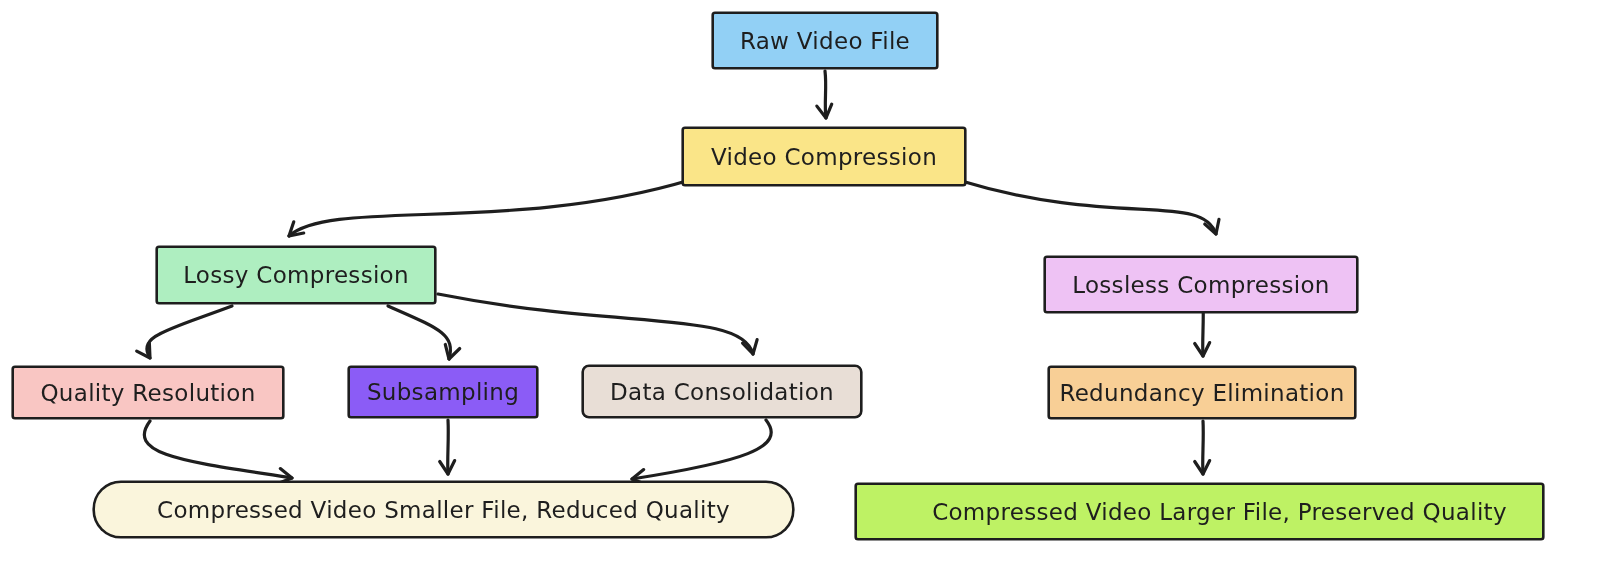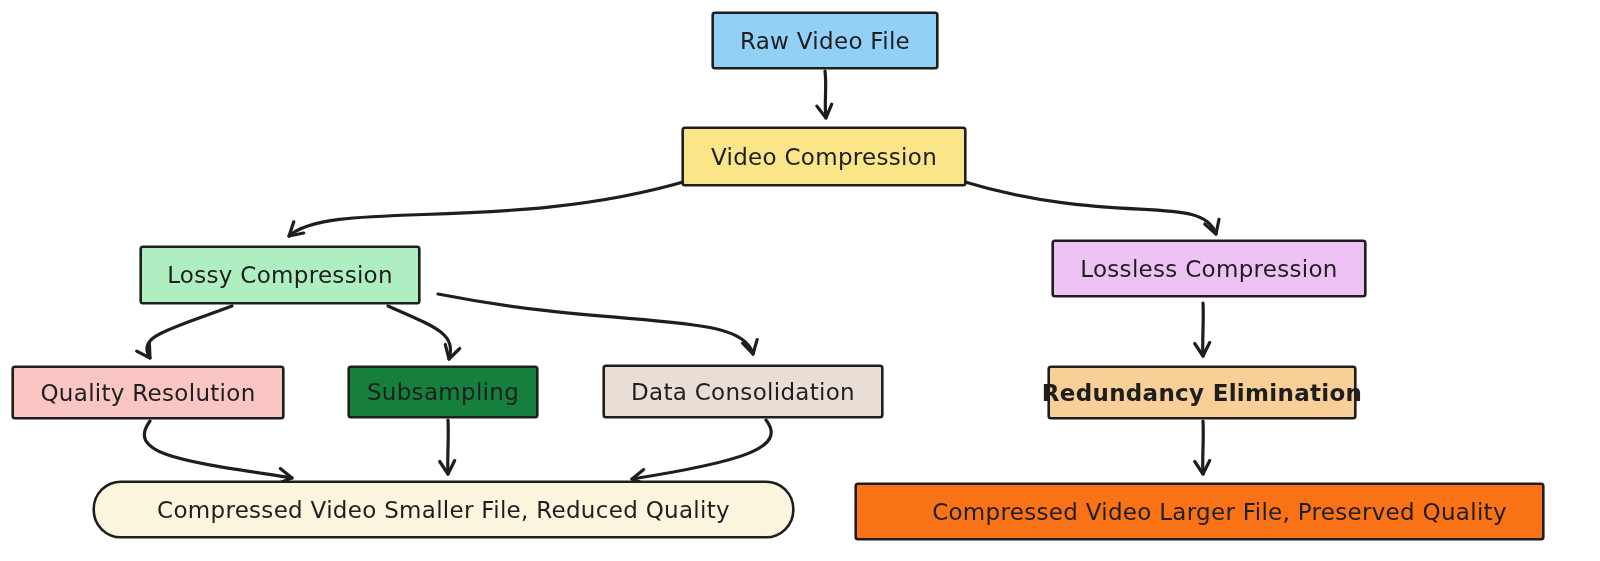--- a/index.html
+++ b/index.html
@@ -38,26 +38,26 @@
     color: #1e1e1e;
     font-size: 23px;
     letter-spacing: 0.3px;
     white-space: nowrap;
     box-sizing: border-box;
     box-shadow: 0 0 0 0.6px #1e1e1e;
   }
   
   #n-raw        { left: 712px;  top: 12px;  width: 226px; height: 57px; }
   #n-video      { left: 682px;  top: 127px; width: 284px; height: 59px; }
-  #n-lossy      { left: 140px;  top: 246px; width: 280px; height: 58px; }
-  #n-lossless   { left: 1044px; top: 240px; width: 314px; height: 57px; margin-left: 8px; }
+  #n-lossy      { left: 156px;  top: 246px; width: 280px; height: 58px; }
+  #n-lossless   { left: 1044px; top: 256px; width: 314px; height: 57px; }
   #n-reduce     { left: 12px;   top: 366px; width: 272px; height: 53px; }
   #n-subsample  { left: 348px;  top: 366px; width: 190px; height: 52px; }
-  #n-dataconsol { left: 603px;  top: 365px; width: 280px; height: 53px; }
-  #n-redundancy { left: 1048px; top: 366px; width: 308px; height: 53px; font-weight: bold; }
+  #n-dataconsol { left: 582px;  top: 365px; width: 280px; height: 53px; border-radius: 7px; }
+  #n-redundancy { left: 1048px; top: 366px; width: 308px; height: 53px; }
   #n-smaller    { left: 93px;   top: 481px; width: 701px; height: 57px; border-radius: 28px; }
   #n-larger     { left: 855px;  top: 483px; width: 689px; height: 57px; }
 </style>
 </head>
 <body>
 
 <div class="canvas">
 
   <svg class="edges-layer" width="1600" height="561" viewBox="0 0 1600 561">
     <defs>
@@ -91,33 +91,33 @@
   </div>
 
   <div class="node" id="n-lossless" style="background-color: rgb(238, 194, 244);">
     <span>Lossless Compression</span>
   </div>
 
   <div class="node" id="n-reduce" style="background-color: rgb(249, 198, 195);">
     <span>Quality Resolution</span>
   </div>
 
-  <div class="node" id="n-subsample" style="background-color: #15803d;">
+  <div class="node" id="n-subsample" style="background-color: #8b5cf6;">
     <span>Subsampling</span>
   </div>
 
   <div class="node" id="n-dataconsol" style="background-color: rgb(232, 222, 214);">
     <span>Data Consolidation</span>
   </div>
 
   <div class="node" id="n-redundancy" style="background-color: rgb(248, 207, 150);">
     <span>Redundancy Elimination</span>
   </div>
 
   <div class="node" id="n-smaller" style="background-color: rgb(250, 245, 220);">
     <span>Compressed Video Smaller File, Reduced Quality</span>
   </div>
 
-  <div class="node" id="n-larger" style="background-color: #f97316; padding-left: 40px;">
+  <div class="node" id="n-larger" style="background-color: #bef264; padding-left: 40px;">
     <span>Compressed Video Larger File, Preserved Quality</span>
   </div>
 
 </div>
 
 </body></html>

